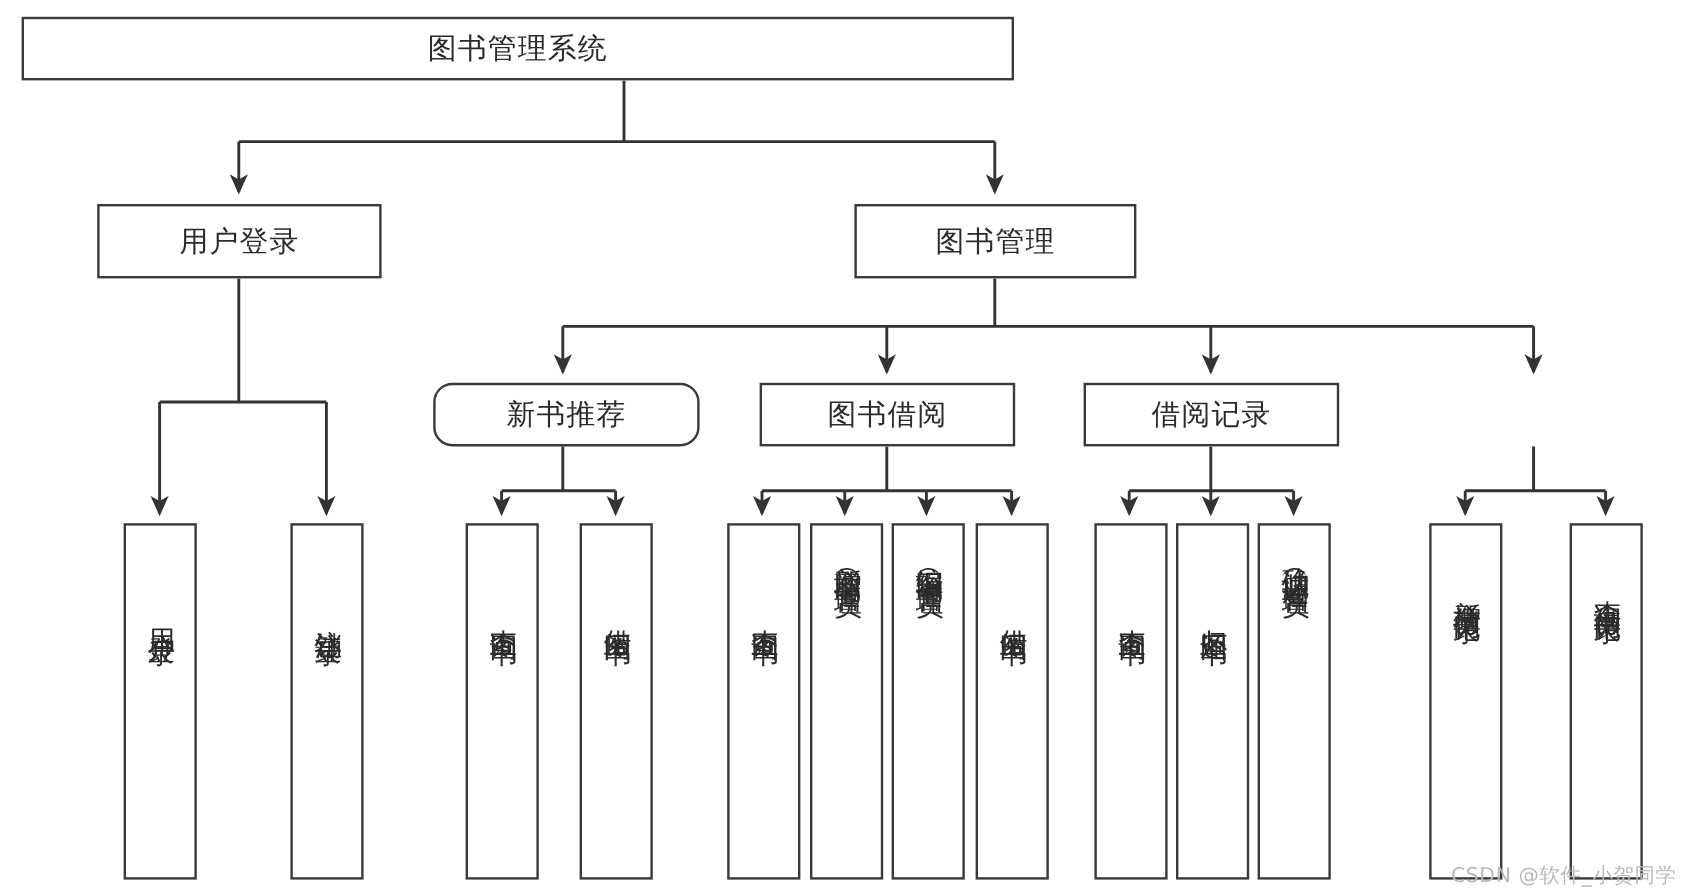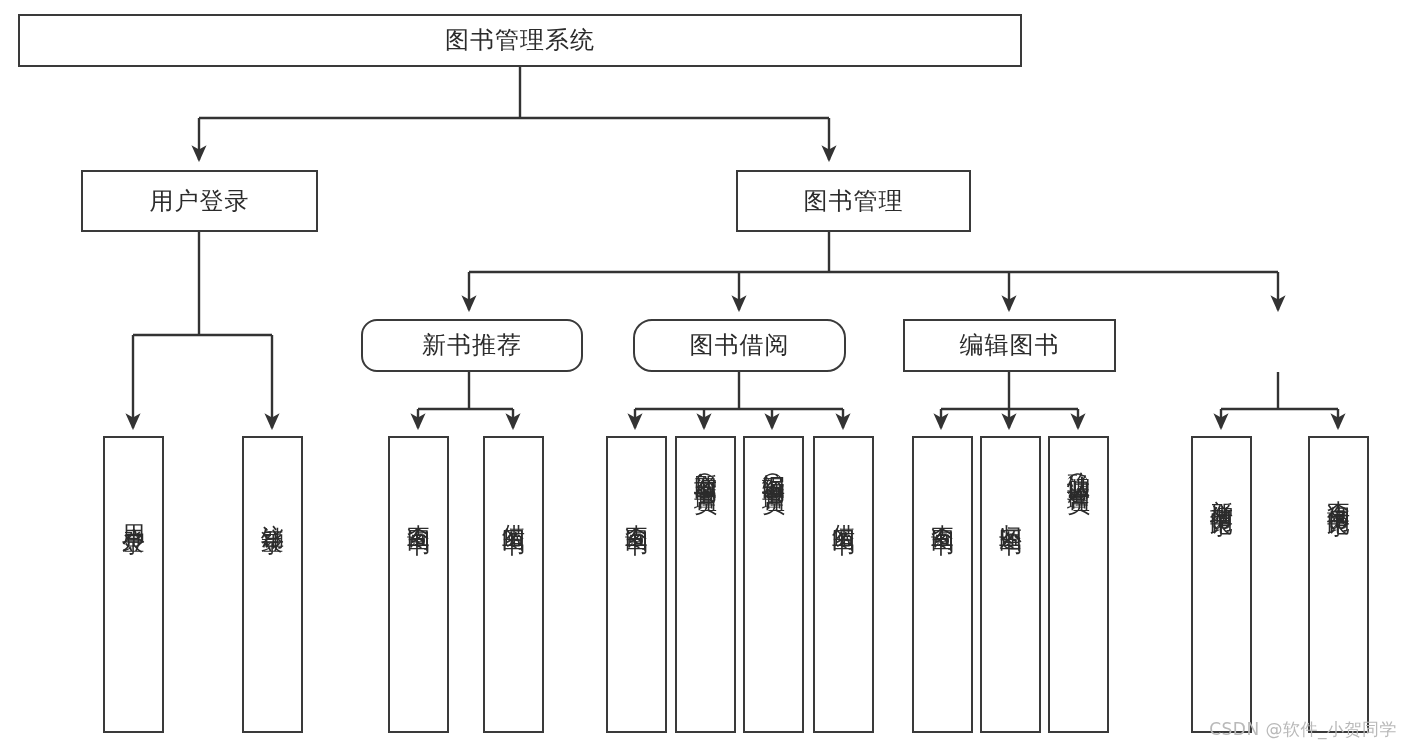--- a/index.html
+++ b/index.html
@@ -121,42 +121,42 @@
       <path d="M 1009 409 L 1009 428" marker-end="url(#arrow)"></path>
       <path d="M 1078 409 L 1078 428" marker-end="url(#arrow)"></path>
 
       <path d="M 1278 372 L 1278 409"></path>
       <path d="M 1221 409 L 1338 409"></path>
       <path d="M 1221 409 L 1221 428" marker-end="url(#arrow)"></path>
       <path d="M 1338 409 L 1338 428" marker-end="url(#arrow)"></path>
     </g>
   </svg>
 
-  <div class="node horizontal" style="left:18px; top:14px; width:1004px; height:53px;">
+  <div class="node horizontal" style="left:18px; top:14px; width:827px; height:53px;">
     <span class="label">图书管理系统</span>
   </div>
 
   <div class="node horizontal" style="left:81px; top:170px; width:237px; height:62px;">
     <span class="label">用户登录</span>
   </div>
 
-  <div class="node horizontal" style="left:712px; top:170px; width:235px; height:62px;margin-left:24px;">
+  <div class="node horizontal" style="left:712px; top:170px; width:235px; height:62px;">
     <span class="label">图书管理</span>
   </div>
 
   <div class="node horizontal" style="left:361px; top:319px; width:222px; height:53px;border-radius:16px;">
     <span class="label">新书推荐</span>
   </div>
 
-  <div class="node horizontal" style="left:633px; top:319px; width:213px; height:53px;border-radius:19px;">
+  <div class="node horizontal" style="left:633px; top:319px; width:213px; height:53px;">
     <span class="label">图书借阅</span>
   </div>
 
   <div class="node horizontal" style="left:903px; top:319px; width:213px; height:53px;">
-    <span class="label">编辑图书</span>
+    <span class="label">借阅记录</span>
   </div>
 
 
   <div class="node vertical mid" style="left:103px; top:436px; width:61px; height:297px;">
     <span class="label">用户登录</span>
   </div>
 
   <div class="node vertical mid" style="left:242px; top:436px; width:61px; height:297px;">
     <span class="label">注销登录</span>
   </div>

